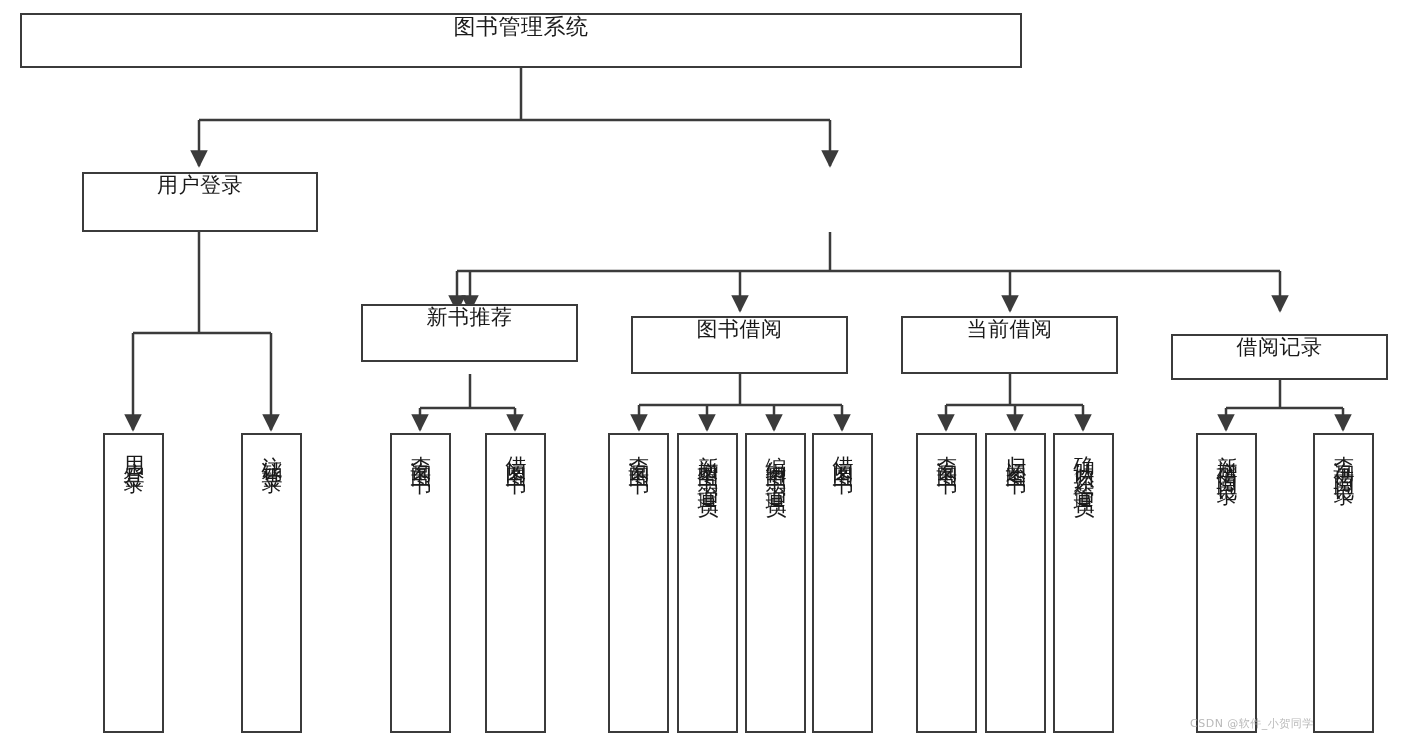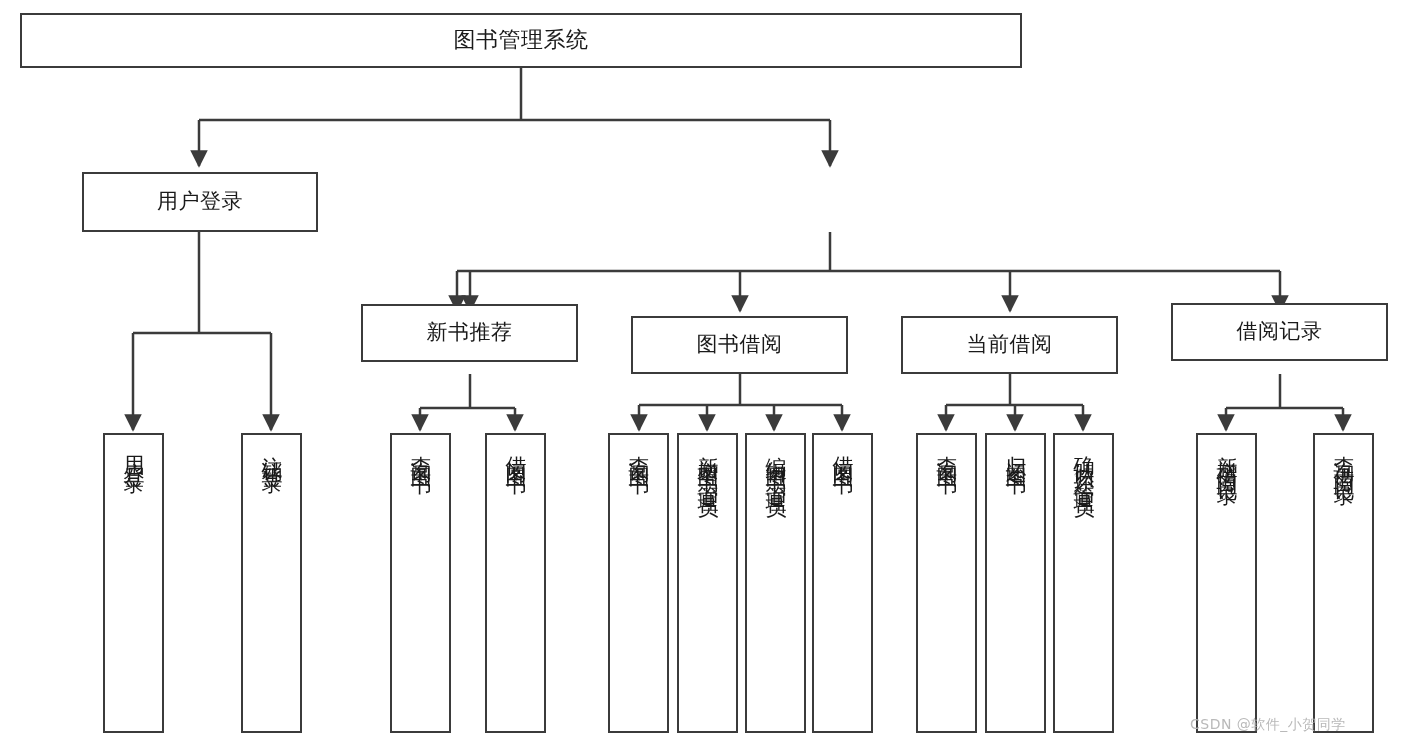--- a/index.html
+++ b/index.html
@@ -24,21 +24,20 @@
     width: 1405px;
     height: 747px;
     pointer-events: none;
   }
   .node {
     position: absolute;
     box-sizing: border-box;
     background: #ffffff;
     border: 2.5px solid #3b3b3b;
     display: flex;
-    align-items: center;
     justify-content: center;
     color: #1a1a1a;
   }
   .node .lbl {
     display: block;
     text-align: center;
     line-height: 1.12;
     letter-spacing: 0.5px;
   }
   
@@ -55,21 +54,21 @@
   .node.v .lbl {
     writing-mode: vertical-rl;
     text-orientation: upright;
     font-size: 21px;
     line-height: 1.0;
     letter-spacing: 6px;
     white-space: nowrap;
   }
   .watermark {
     position: absolute;
-    font-size: 14px;
+    font-size: 11px;
     color: #b9b9b9;
     white-space: nowrap;
     letter-spacing: 0.5px;
   }
 </style>
 </head>
 <body>
 
 <div id="canvas">
 
@@ -137,21 +136,21 @@
 
   <div class="node h" style="left:361px; top:304px; width:217px; height:58px;">
     <span class="lbl">新书推荐</span>
   </div>
   <div class="node h" style="left:631px; top:316px; width:217px; height:58px;">
     <span class="lbl">图书借阅</span>
   </div>
   <div class="node h" style="left:901px; top:316px; width:217px; height:58px;">
     <span class="lbl">当前借阅</span>
   </div>
-  <div class="node h" style="left:1171px; top:303px; width:217px; height:58px;">
+  <div class="node h" style="left:1171px; top:334px; width:217px; height:46px;">
     <span class="lbl">借阅记录</span>
   </div>
 
   <div class="node v" style="left:103px; top:433px; width:61px; height:300px;">
     <span class="lbl">用户登录</span>
   </div>
   <div class="node v" style="left:241px; top:433px; width:61px; height:300px;">
     <span class="lbl">注销登录</span>
   </div>
 

